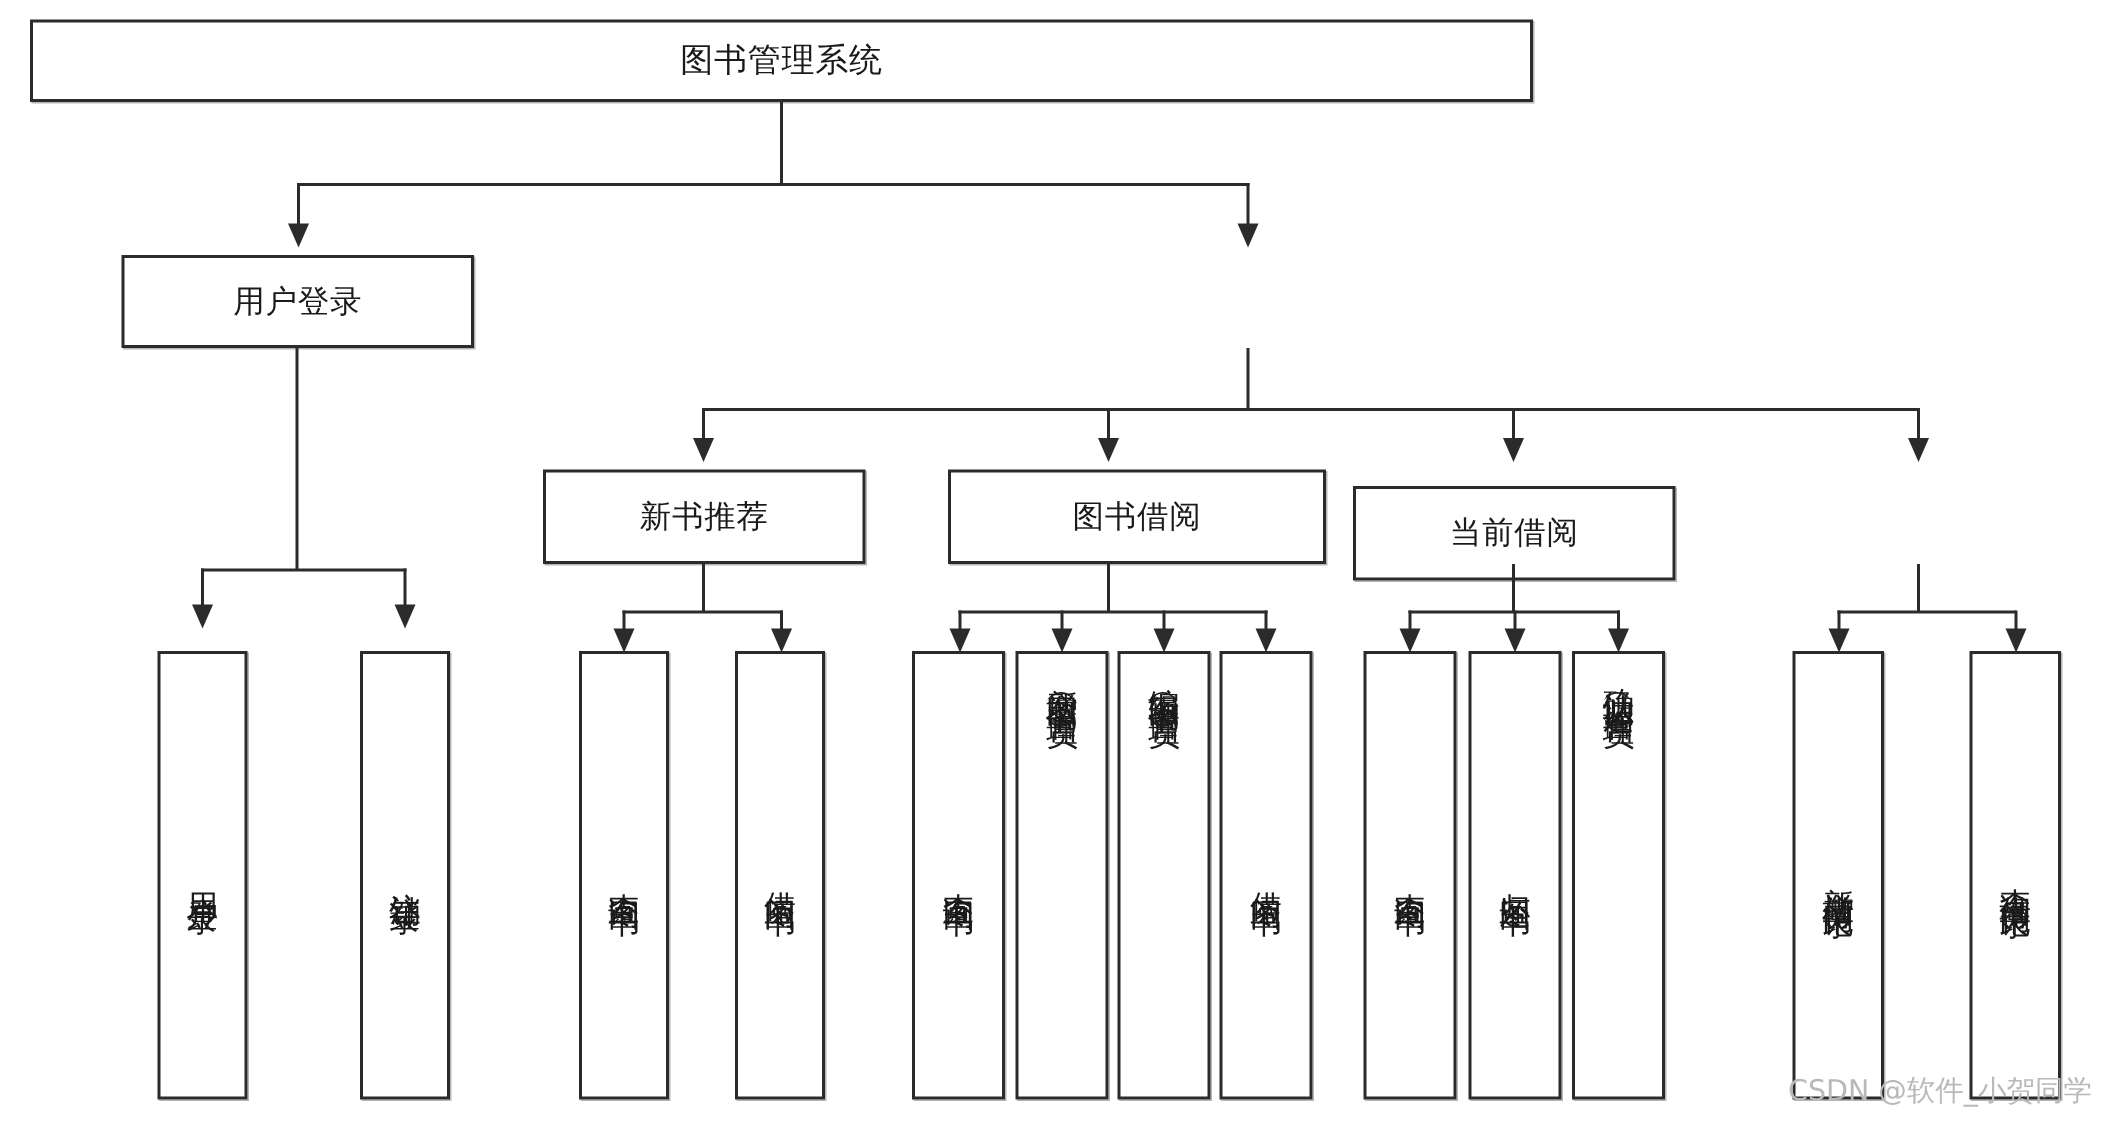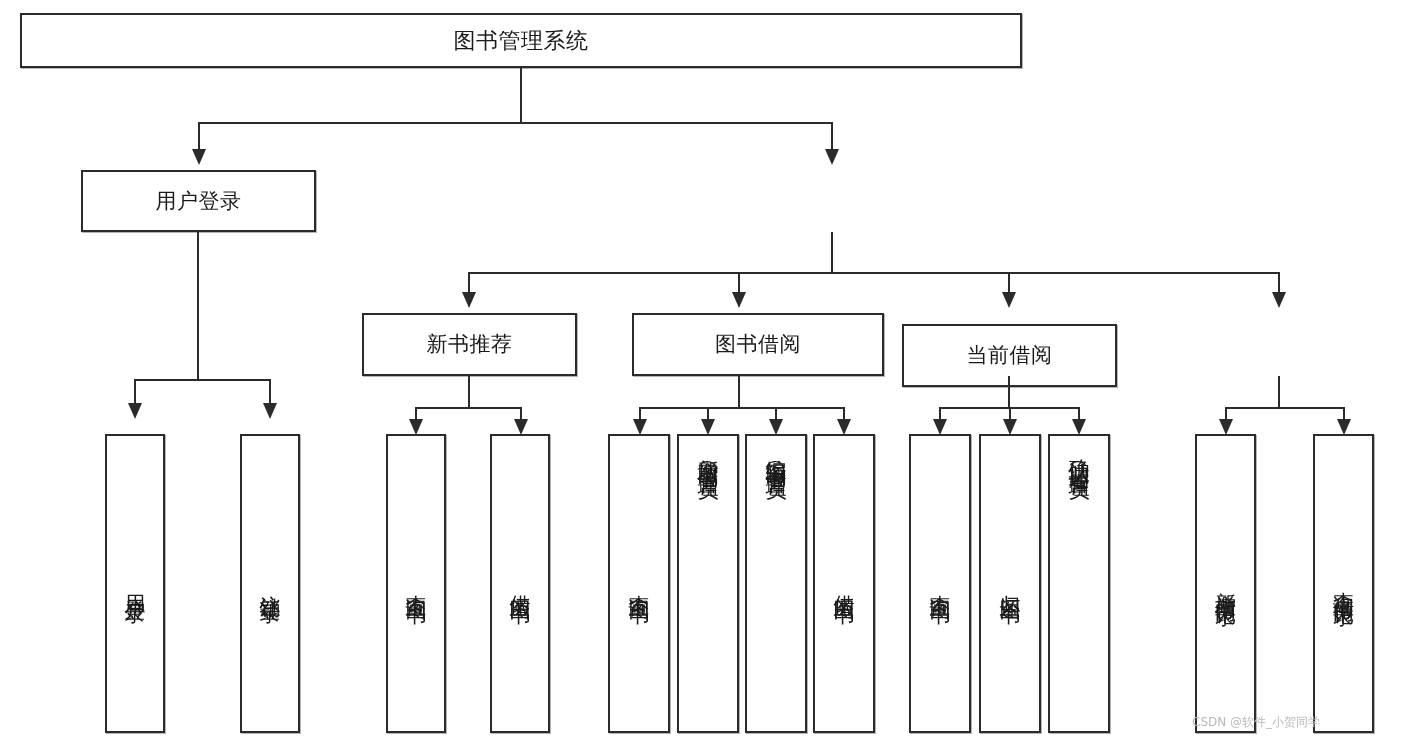--- a/index.html
+++ b/index.html
@@ -79,21 +79,21 @@
     height: 0;
     border-left: 7px solid transparent;
     border-right: 7px solid transparent;
     border-top: 16px solid #2b2b2b;
   }
 
   
   #watermark {
     position: absolute;
     color: #b9b9b9;
-    font-size: 12px;
+    font-size: 19px;
     white-space: nowrap;
     user-select: none;
   }
 </style>
 </head>
 <body>
 
 <div id="canvas">
 
   <div class="node h root" style="left:20px; top:13px; width:1002px; height:55px;">

